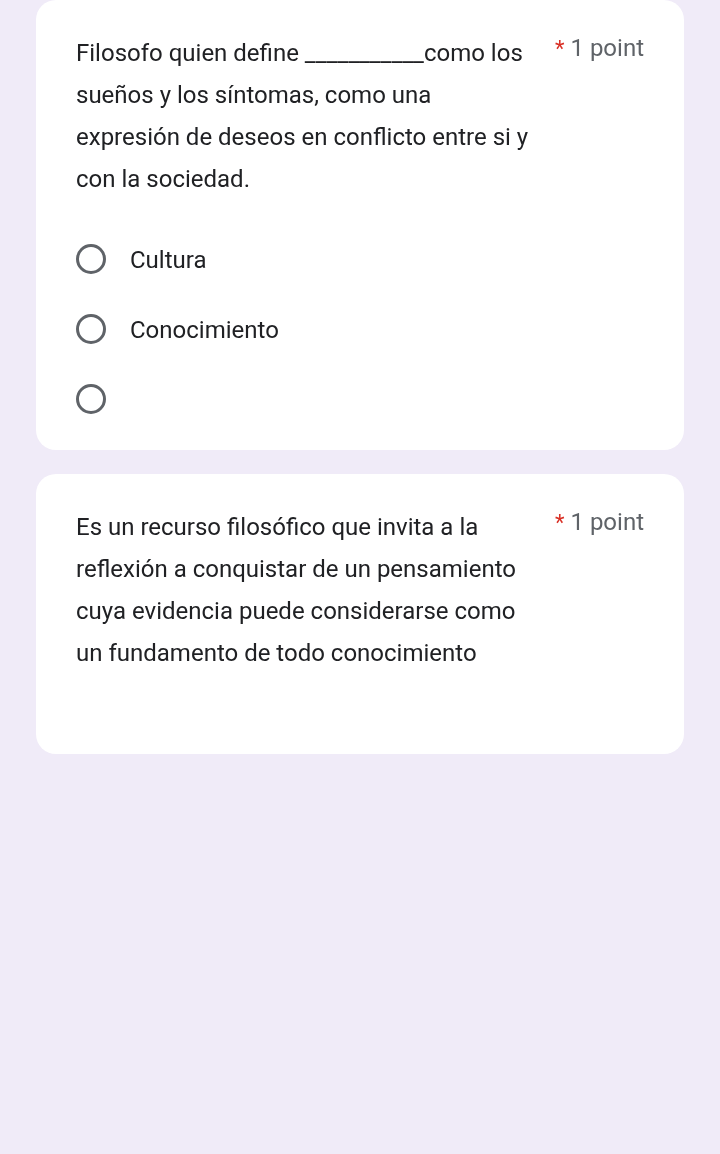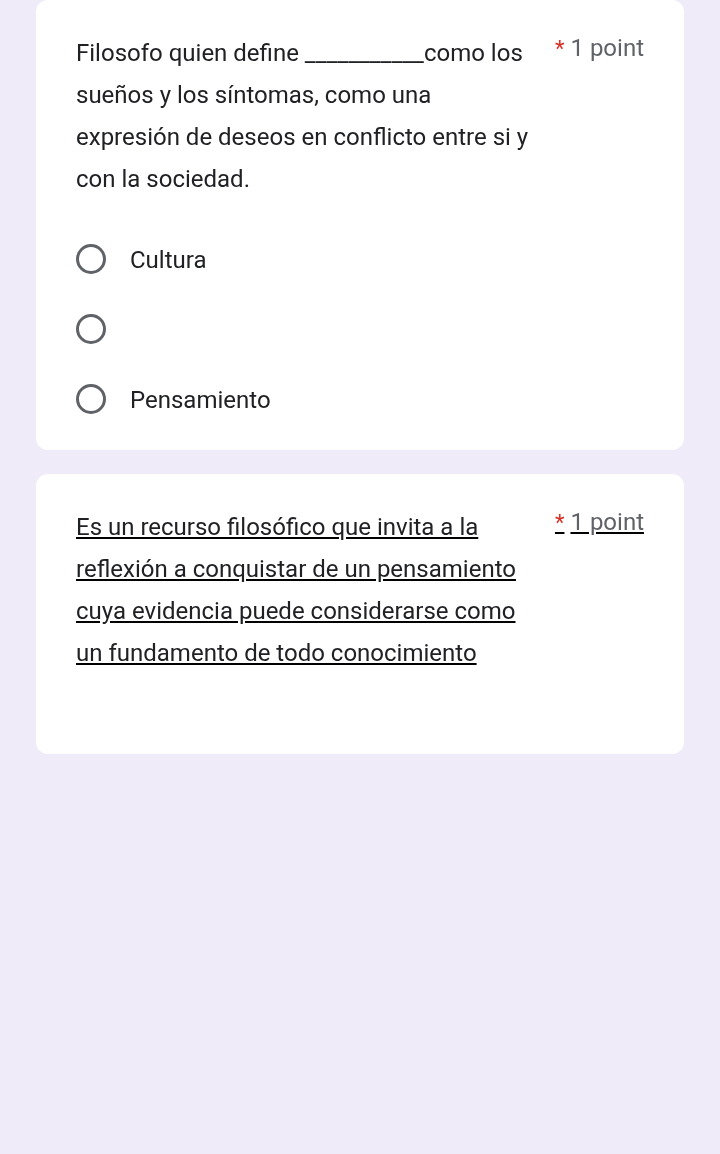--- a/index.html
+++ b/index.html
@@ -8,21 +8,21 @@
       padding: 0;
     }
     body {
       font-family: Roboto, Arial, sans-serif;
       background-color: #f0ebf8;
       width: 720px;
       padding: 0 36px;
     }
     .question-card {
       background-color: #ffffff;
-      border-radius: 12px;
+      border-radius: 20px;
       padding: 32px 40px 36px 40px;
       margin-bottom: 24px;
     }
     .question-header {
       display: flex;
       align-items: flex-start;
       gap: 20px;
       margin-bottom: 44px;
     }
     .question-title {
@@ -82,29 +82,29 @@
       <span class="points-text">1 point</span>
     </div>
   </div>
   <div class="options-list">
     <div class="option-row">
       <div class="radio-circle"></div>
       <span class="option-label">Cultura</span>
     </div>
     <div class="option-row">
       <div class="radio-circle"></div>
+      <span class="option-label">Conocimiento</span>
     </div>
     <div class="option-row">
       <div class="radio-circle"></div>
-      <span class="option-label">Pensamiento</span>
     </div>
   </div>
 </div>
 
-<div class="question-card" style=" text-decoration: underline;">
+<div class="question-card" style="">
   <div class="question-header">
     <div class="question-title">Es un recurso filosófico que invita a la reflexión a conquistar de un pensamiento cuya evidencia puede considerarse como un fundamento de todo conocimiento</div>
     <div class="points-container">
       <span class="required-asterisk">*</span>
       <span class="points-text">1 point</span>
     </div>
   </div>
 </div>
 
 </body></html>

